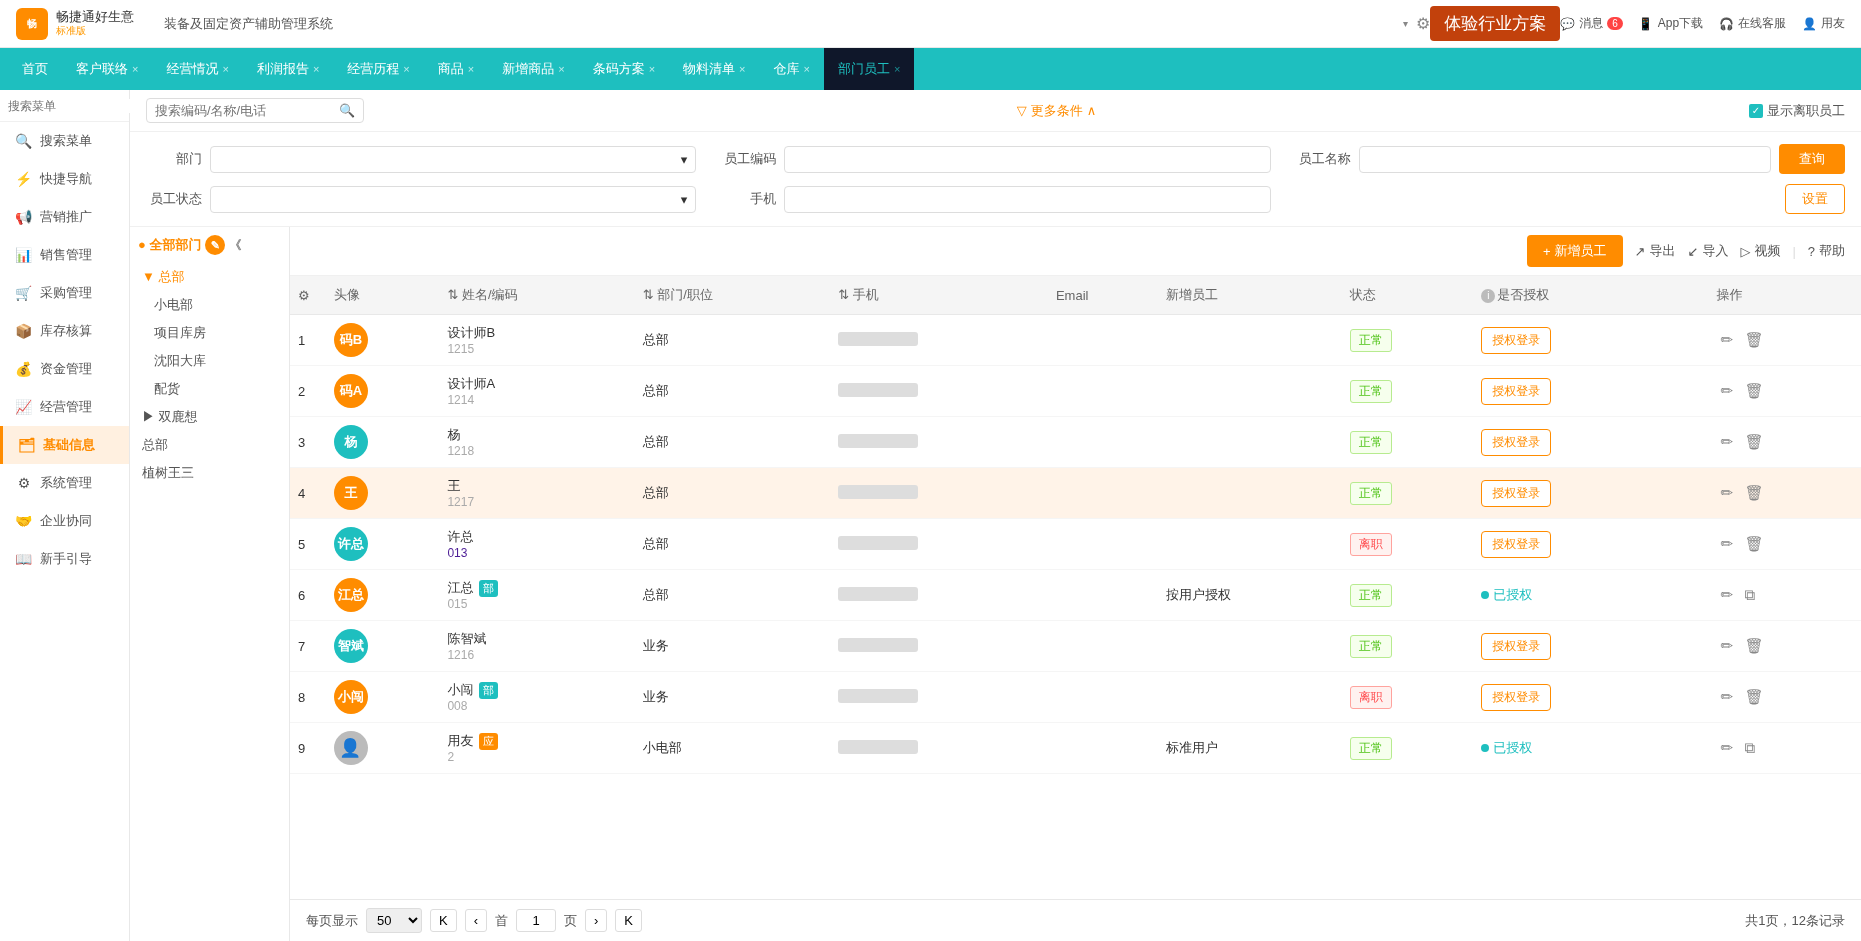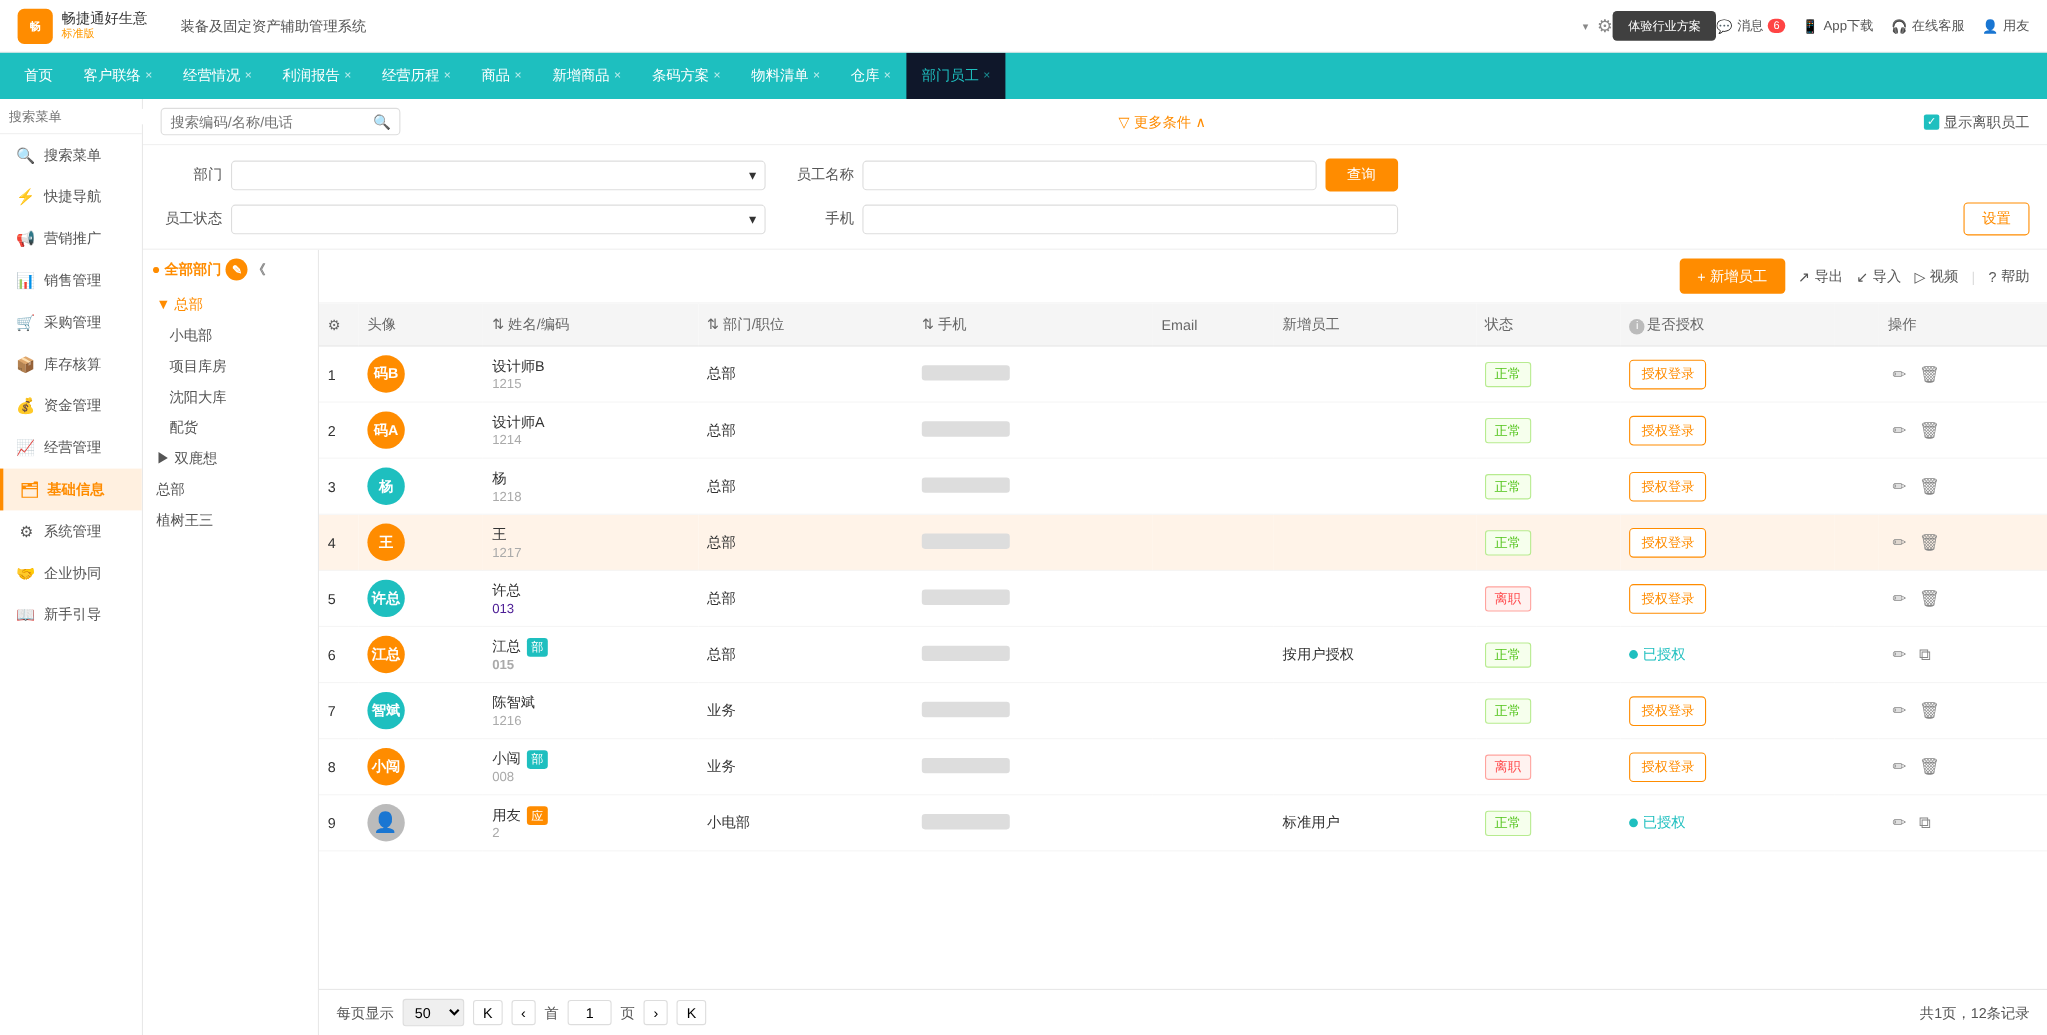--- a/index.html
+++ b/index.html
@@ -8,21 +8,21 @@
     
     .top-bar { display: flex; align-items: center; background: #fff; height: 48px; padding: 0 16px; border-bottom: 1px solid #e8e8e8; }
     .logo-area { display: flex; align-items: center; gap: 8px; min-width: 140px; }
     .logo-icon { width: 32px; height: 32px; background: #ff8c00; border-radius: 6px; display: flex; align-items: center; justify-content: center; color: #fff; font-size: 10px; font-weight: bold; }
     .logo-text { font-size: 13px; color: #333; line-height: 1.2; }
     .logo-sub { font-size: 10px; color: #f90; }
     .system-title { font-size: 13px; color: #555; margin-left: 8px; flex: 1; }
     .top-right { display: flex; align-items: center; gap: 16px; margin-left: auto; }
     .top-btn { display: flex; align-items: center; gap: 4px; font-size: 12px; color: #555; cursor: pointer; }
     .badge { background: #ff4444; color: #fff; border-radius: 10px; padding: 1px 5px; font-size: 10px; }
-    .try-btn { background: #404040; color: #fff; border: none; border-radius: 4px; padding: 6px 14px; font-size: 11px; cursor: pointer; }
+    .try-btn { background: #c2410c; color: #fff; border: none; border-radius: 4px; padding: 6px 14px; font-size: 17px; cursor: pointer; }
     .arrow-down { font-size: 10px; color: #888; }
 
     
     .nav-bar { background: #1ebfbf; display: flex; align-items: center; height: 42px; padding: 0 8px; overflow: hidden; }
     .nav-item { color: #fff; padding: 0 14px; height: 42px; display: flex; align-items: center; font-size: 13px; cursor: pointer; white-space: nowrap; }
     .nav-item.active { background: #0f172a; color: #1ebfbf; }
     .nav-close { font-size: 11px; margin-left: 4px; opacity: 0.7; }
 
     
     .main-layout { display: flex; height: calc(100vh - 90px); }
@@ -193,20 +193,24 @@
     </div>
 
     <div style="background:#fff;padding:12px 16px;border-bottom:1px solid #f0f0f0;">
       <div style="display:grid;grid-template-columns:1fr 1fr 1fr;gap:12px 24px;margin-bottom:10px;">
         <div class="filter-row">
           <span class="filter-label">部门</span>
           <div class="filter-select" style="min-width:180px;">
             <span></span>
             <span>▾</span>
           </div>
+        </div>
+        <div class="filter-row">
+          <span class="filter-label">员工编码</span>
+          <input class="filter-input" type="text" style="min-width: 200px;">
         </div>
         <div class="filter-row">
           <span class="filter-label">员工名称</span>
           <input class="filter-input" type="text" style="min-width: 200px;">
           <button class="btn-query">查询</button>
         </div>
       </div>
       <div style="display:grid;grid-template-columns:1fr 1fr 1fr;gap:12px 24px;">
         <div class="filter-row">
           <span class="filter-label">员工状态</span>
@@ -408,21 +412,21 @@
                 </td>
               </tr>
 
               <tr>
                 <td>6</td>
                 <td>
                     <div class="avatar orange">江总</div>
                   </td>
                 <td>
                   <div>江总 <span class="dept-tag">部</span></div>
-                  <div style="color:#aaa;font-size:12px;font-weight:bold;">015</div>
+                  <div style="color:#aaa;font-size:12px;">015</div>
                 </td>
                 <td>总部</td>
                 <td><span class="phone-blur"></span></td>
                 <td></td>
                 <td>按用户授权</td>
                 <td><span class="status-badge status-normal">正常</span></td>
                 <td>
                   <div class="authorized">
                     <span class="dot-green"></span>已授权
                   </div>

